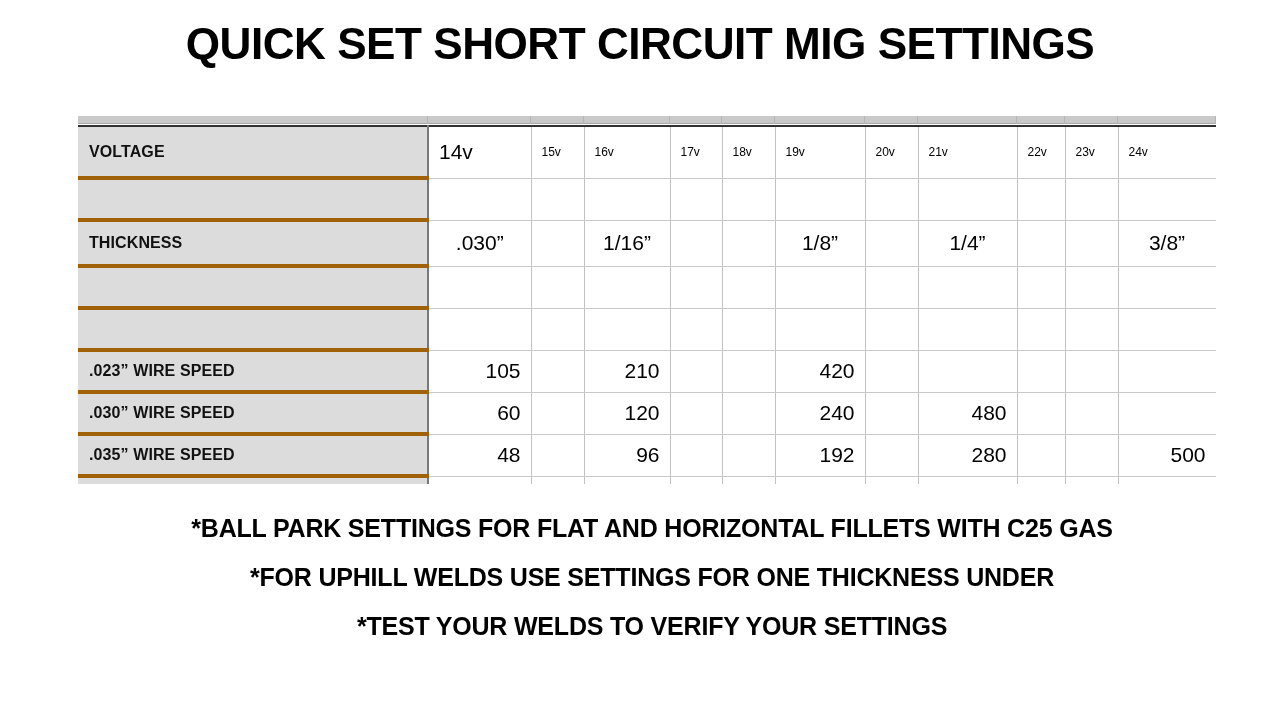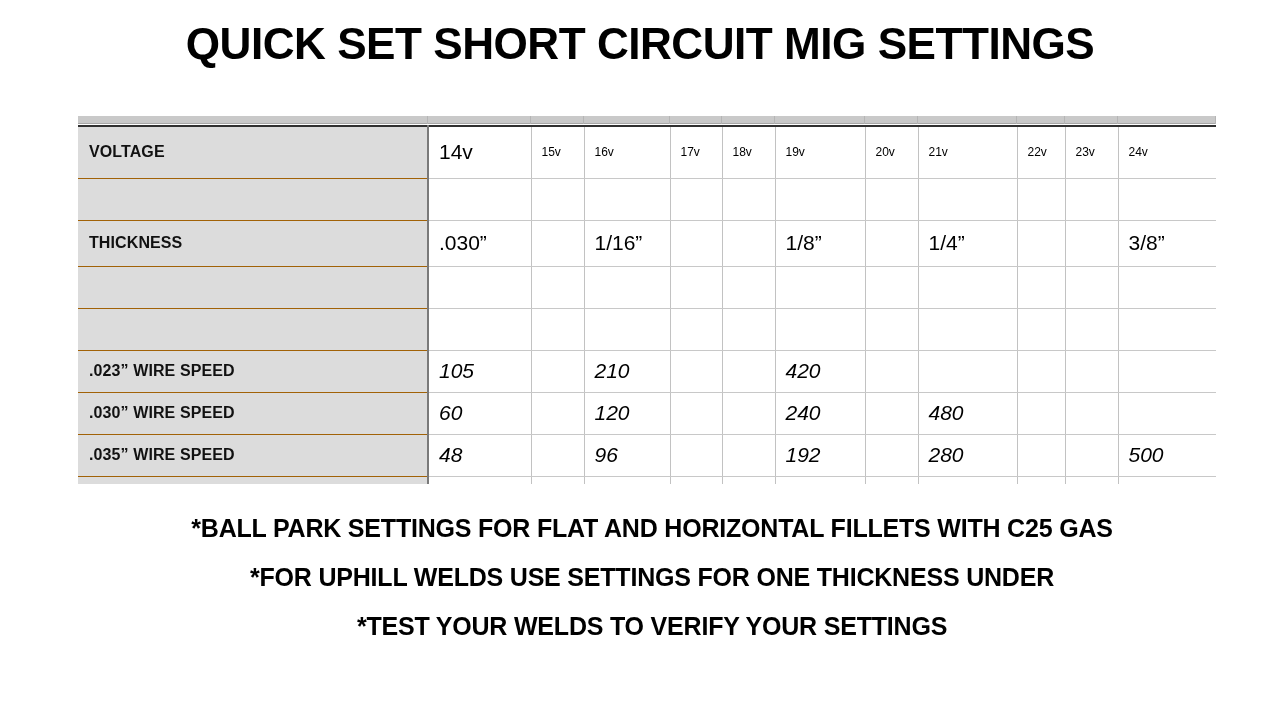--- a/index.html
+++ b/index.html
@@ -77,38 +77,38 @@
     box-sizing: border-box;
     color: #000000;
     font-size: 21px;
     vertical-align: middle;
     overflow: hidden;
     white-space: nowrap;
   }
   table.mig td.rowhead {
     background: #dcdcdc;
     border-right: 2px solid #7a7a7a;
-    border-bottom: 1px solid #a16207;
+    border-bottom: 4px solid #a16207;
     font-size: 16px;
     font-weight: bold;
     letter-spacing: 0.1px;
     color: #111111;
     padding-left: 11px;
   }
   table.mig td.last-col { border-right: 1px solid #c2c2c2; }
 
   
   tr.tall td { height: 52px; }
   tr.thk td { height: 46px; }
 
   
   td.volt   { text-align: left;  font-size: 22px; }
   td.volt.small { font-size: 12px; }
-  td.thick  { text-align: left;  font-size: 24px; }
-  td.speed  { font-size: 21px; padding-right: 12px; font-style: italic; }
+  td.thick  { text-align: center;  font-size: 24px; }
+  td.speed  { text-align: right; font-size: 21px; padding-right: 12px; }
 
   
   td.red { background: #ee2211; }
 
   
   .notes {
     position: absolute;
     left: 62px;
     top: 514px;
     width: 1180px;

